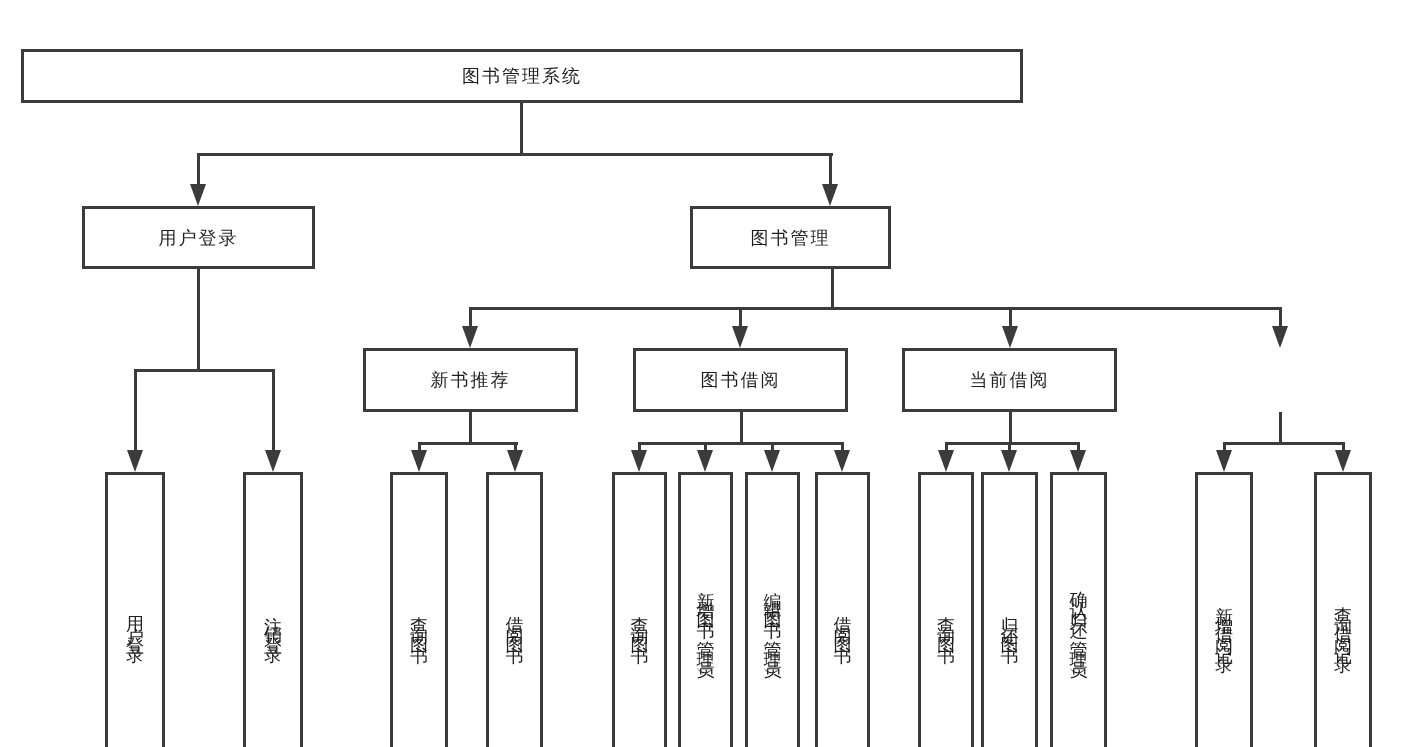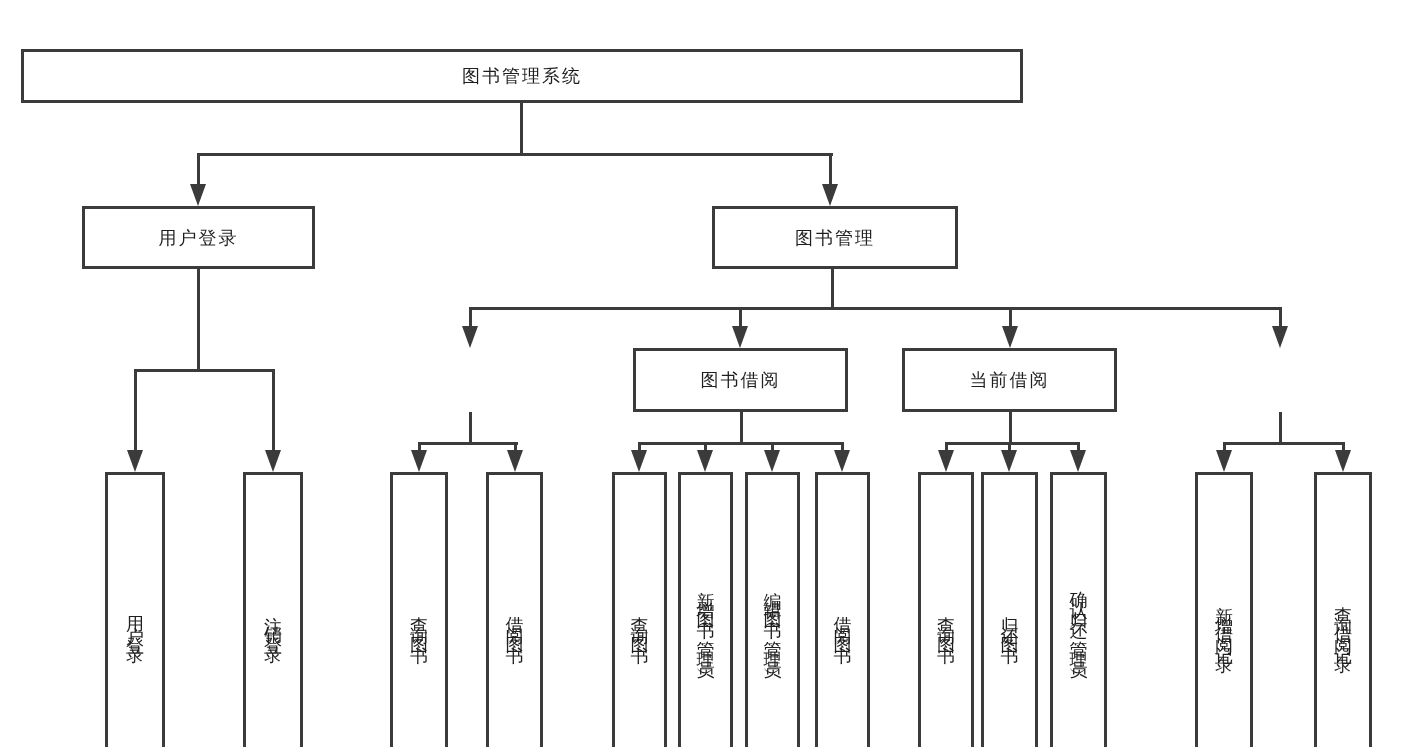--- a/index.html
+++ b/index.html
@@ -44,21 +44,21 @@
   <div class="vline" style="left:520px;top:67px;height:52px"></div>
   <div class="hline" style="left:197px;top:117px;width:636px"></div>
   <div class="vline" style="left:197px;top:117px;height:31px"></div>
   <div class="arrow" style="left:190px;top:148px"></div>
   <div class="vline" style="left:829px;top:117px;height:31px"></div>
   <div class="arrow" style="left:822px;top:148px"></div>
 
   <div class="hbox" style="left:82px;top:170px;width:233px;height:63px">
     <span>用户登录</span>
   </div>
-  <div class="hbox" style="left:712px;top:170px;width:246px;height:63px">
+  <div class="hbox" style="left:690px;top:170px;width:201px;height:63px">
     <span>图书管理</span>
   </div>
 
   <div class="vline" style="left:197px;top:233px;height:102px"></div>
   <div class="hline" style="left:134px;top:333px;width:141px"></div>
   <div class="vline" style="left:134px;top:333px;height:83px"></div>
   <div class="arrow" style="left:127px;top:414px"></div>
   <div class="vline" style="left:272px;top:333px;height:83px"></div>
   <div class="arrow" style="left:265px;top:414px"></div>
 
@@ -66,20 +66,23 @@
   <div class="hline" style="left:469px;top:271px;width:813px"></div>
   <div class="vline" style="left:469px;top:271px;height:21px"></div>
   <div class="arrow" style="left:462px;top:290px"></div>
   <div class="vline" style="left:739px;top:271px;height:21px"></div>
   <div class="arrow" style="left:732px;top:290px"></div>
   <div class="vline" style="left:1009px;top:271px;height:21px"></div>
   <div class="arrow" style="left:1002px;top:290px"></div>
   <div class="vline" style="left:1279px;top:271px;height:21px"></div>
   <div class="arrow" style="left:1272px;top:290px"></div>
 
+  <div class="hbox" style="left:363px;top:312px;width:215px;height:64px">
+    <span>新书推荐</span>
+  </div>
   <div class="hbox" style="left:902px;top:312px;width:215px;height:64px">
     <span>当前借阅</span>
   </div>
   <div class="hbox" style="left:633px;top:312px;width:215px;height:64px">
     <span>图书借阅</span>
   </div>
 
   <div class="vline" style="left:469px;top:376px;height:33px"></div>
   <div class="hline" style="left:418px;top:406px;width:100px"></div>
   <div class="vline" style="left:418px;top:406px;height:10px"></div>

